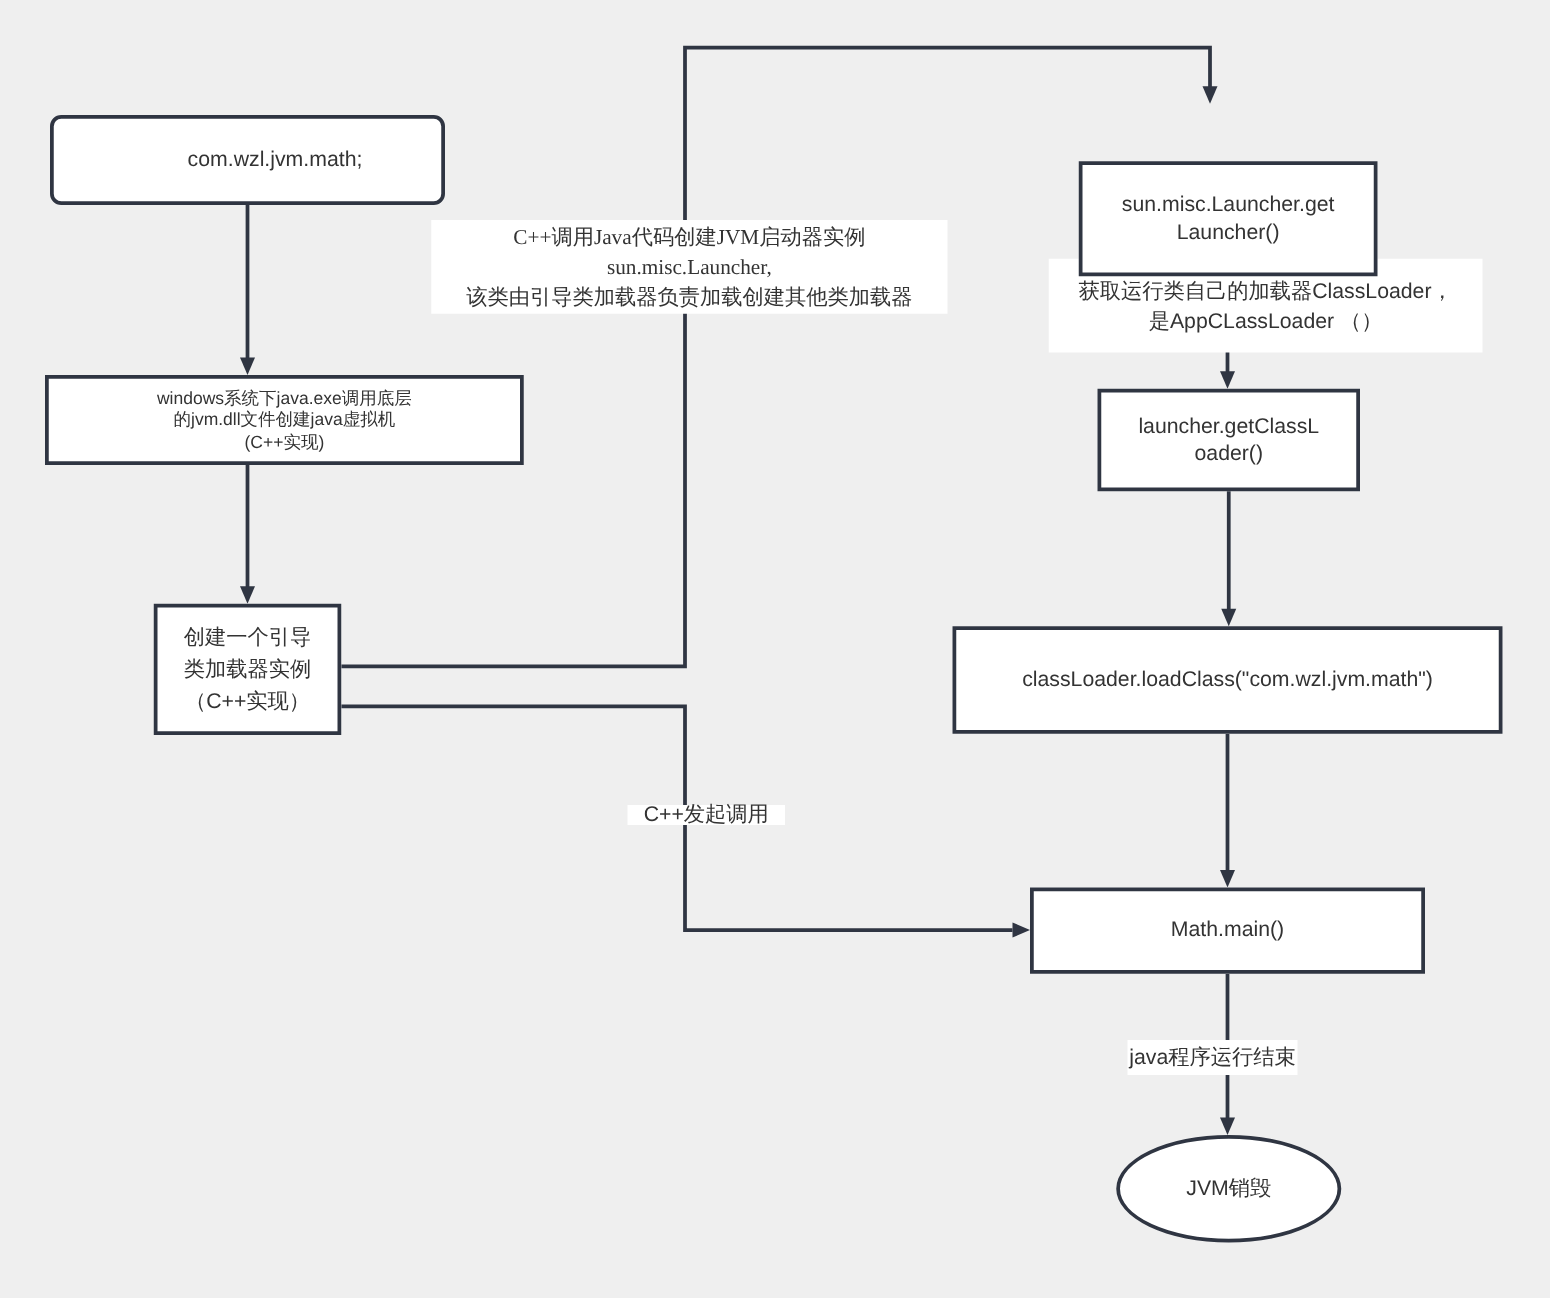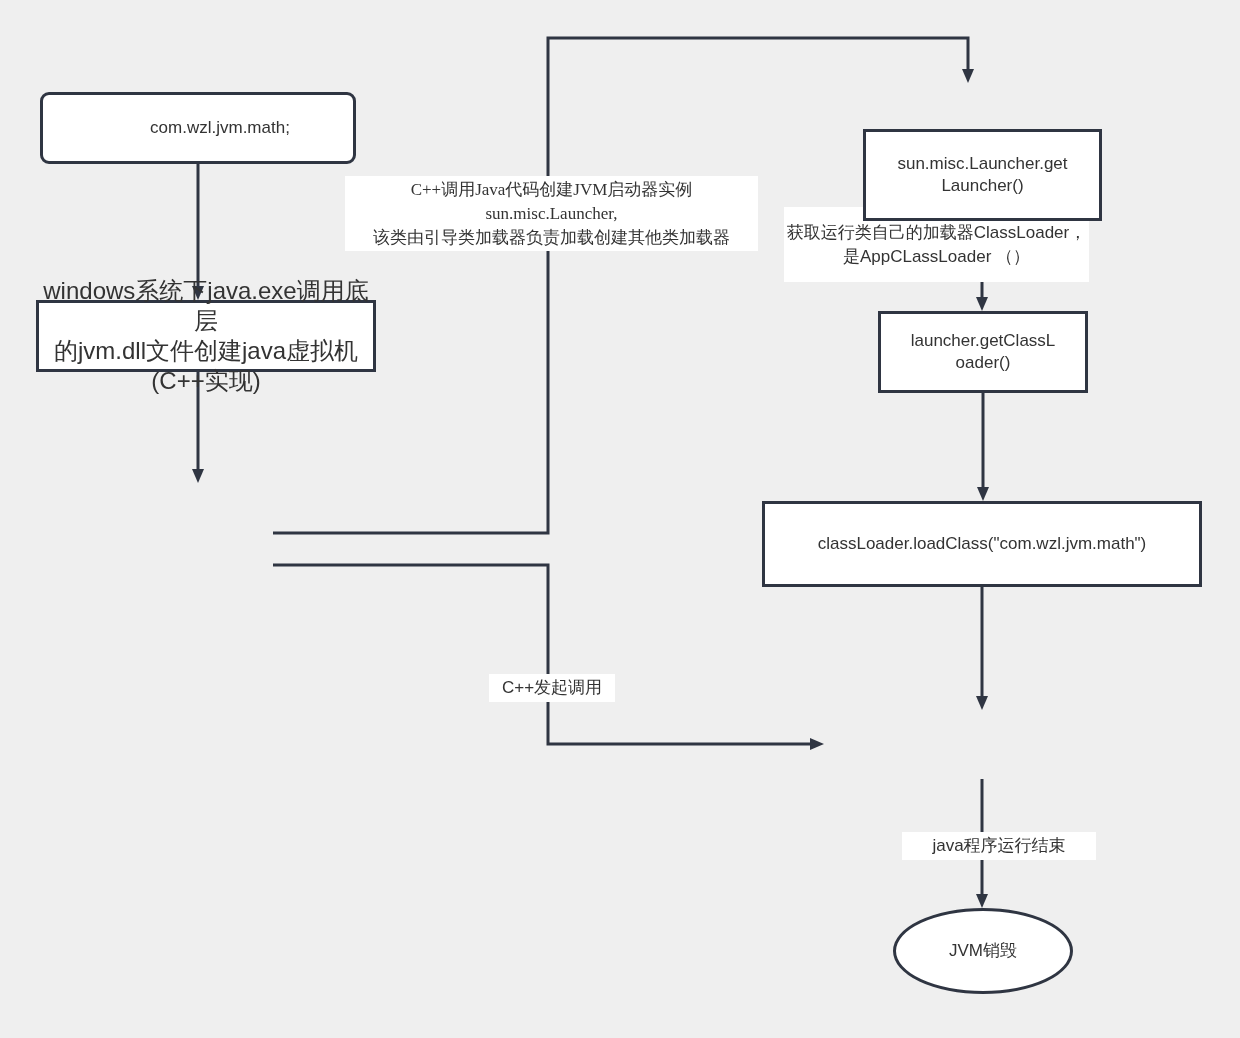--- a/index.html
+++ b/index.html
@@ -46,31 +46,31 @@
     display: flex;
     align-items: center;
     justify-content: center;
     text-align: center;
     color: #333333;
     font-size: 17px;
     line-height: 24px;
     white-space: pre-line;
   }
   .node-com-math        { left: 40px;  top: 92px;  width: 316px; height: 72px; padding-left: 44px; }
-  .node-windows-jvm     { left: 36px;  top: 300px; width: 340px; height: 72px; font-size: 24px; line-height: 1.26; }
+  .node-windows-jvm     { left: 36px;  top: 300px; width: 383px; height: 72px; font-size: 14px; line-height: 1.26; }
   .node-bootstrap       { left: 123px; top: 483px; width: 150px; height: 105px; line-height: 1.5; }
   .node-get-launcher    { left: 863px; top: 83px;  width: 239px; height: 92px; margin-top: 46px; }
   .node-get-classloader { left: 878px; top: 311px; width: 210px; height: 82px; }
   .node-load-class      { left: 762px; top: 501px; width: 440px; height: 86px; }
   .node-math-main       { left: 824px; top: 710px; width: 316px; height: 69px; }
   .node-jvm-destroy     { left: 893px; top: 908px; width: 180px; height: 86px; }
   .label-create-launcher  { left: 345px; top: 176px; width: 413px; height: 75px; font-family: Liberation Serif, serif; }
-  .label-app-classloader  { left: 784px; top: 207px; width: 305px; height: 75px; }
-  .label-cpp-invoke       { left: 489px; top: 644px; width: 126px; height: 28px; margin-top: 30px; }
-  .label-java-finish      { left: 902px; top: 832px; width: 194px; height: 28px; }
+  .label-app-classloader  { left: 839px; top: 207px; width: 347px; height: 75px; }
+  .label-cpp-invoke       { left: 502px; top: 644px; width: 126px; height: 16px; }
+  .label-java-finish      { left: 902px; top: 832px; width: 136px; height: 28px; }
 </style>
 </head>
 <body>
 
 <div class="canvas">
 
   <svg class="edges" viewBox="0 0 1240 1038" xmlns="http://www.w3.org/2000/svg">
     <g stroke="#2f3542" stroke-width="3" fill="none">
 
       <line x1="198" y1="164" x2="198" y2="287"></line>
@@ -106,20 +106,24 @@
 该类由引导类加载器负责加载创建其他类加载器</div>
   <div class="edge-label label-app-classloader">获取运行类自己的加载器ClassLoader，
 是AppCLassLoader （）</div>
   <div class="edge-label label-cpp-invoke">C++发起调用</div>
   <div class="edge-label label-java-finish">java程序运行结束</div>
 
   <div class="node rounded node-com-math">com.wzl.jvm.math;</div>
   <div class="node node-windows-jvm">windows系统下java.exe调用底层
 的jvm.dll文件创建java虚拟机
 (C++实现)</div>
+  <div class="node node-bootstrap">创建一个引导
+类加载器实例
+（C++实现）</div>
   <div class="node node-get-launcher">sun.misc.Launcher.get
 Launcher()</div>
   <div class="node node-get-classloader">launcher.getClassL
 oader()</div>
   <div class="node node-load-class">classLoader.loadClass("com.wzl.jvm.math")</div>
+  <div class="node node-math-main">Math.main()</div>
   <div class="node ellipse node-jvm-destroy">JVM销毁</div>
 
 </div>
 
 </body></html>

